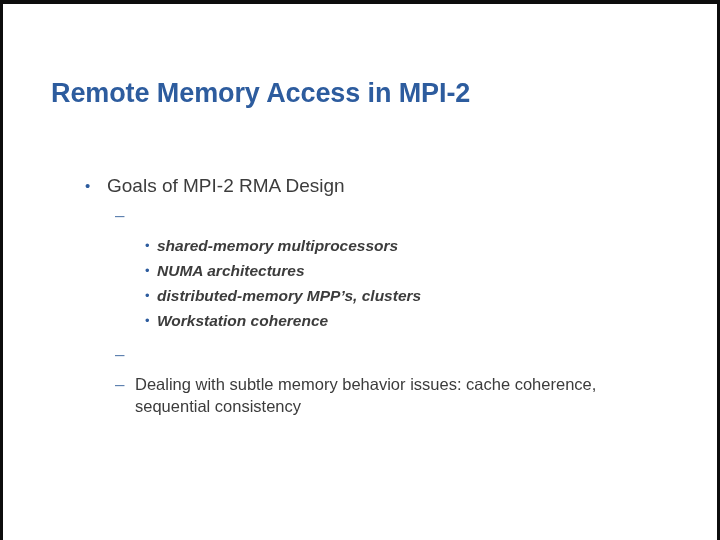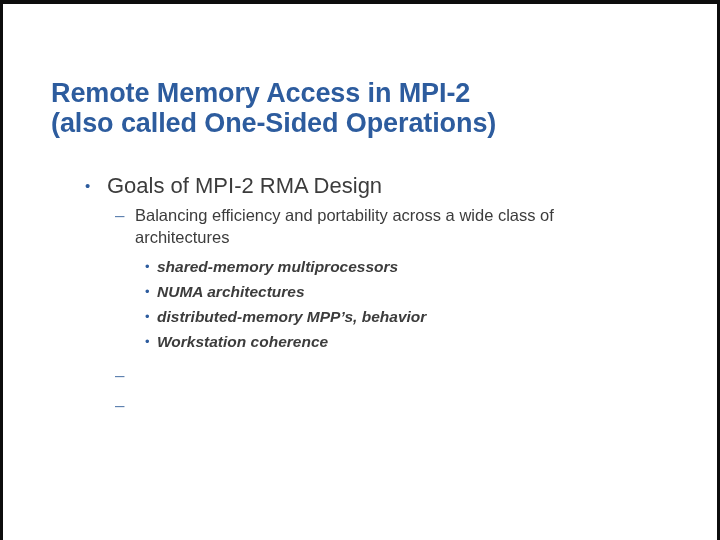--- a/index.html
+++ b/index.html
@@ -57,21 +57,21 @@
   .lvl1 {
     margin-left: 0px;
     margin-bottom: 6px;
   }
   .lvl1 .marker {
     width: 22px;
     font-size: 15px;
     line-height: 23px;
   }
   .lvl1 .btext {
-    font-size: 22px;
+    font-size: 19px;
     line-height: 23px;
   }
   
   .lvl2 {
     margin-left: 30px;
     margin-bottom: 3px;
   }
   .lvl2 .marker {
     width: 20px;
     font-size: 17px;
@@ -106,57 +106,56 @@
     margin-top: 7px;
   }
 </style>
 </head>
 <body>
 
 <div id="slide">
 
   <div class="title-block">
     <div class="title-line">Remote Memory Access in MPI-2</div>
-    <div class="title-line">(also called One-Sided Operations)</div>
   </div>
 
   <div class="body-block">
 
     <div class="bullet-row lvl1">
       <span class="marker">•</span>
       <span class="btext">Goals of MPI-2 RMA Design</span>
     </div>
 
     <div class="bullet-row lvl2 gap-small">
       <span class="marker">–</span>
-      <span class="btext">Balancing efficiency and portability across a wide class of architectures</span>
     </div>
 
     <div class="bullet-row lvl3 gap-small">
       <span class="marker">•</span>
       <span class="btext">shared-memory multiprocessors</span>
     </div>
 
     <div class="bullet-row lvl3">
       <span class="marker">•</span>
       <span class="btext">NUMA architectures</span>
     </div>
 
     <div class="bullet-row lvl3">
       <span class="marker">•</span>
-      <span class="btext">distributed-memory MPP’s, behavior</span>
+      <span class="btext">distributed-memory MPP’s, clusters</span>
     </div>
 
     <div class="bullet-row lvl3">
       <span class="marker">•</span>
       <span class="btext">Workstation coherence</span>
     </div>
 
     <div class="bullet-row lvl2 gap-before">
       <span class="marker">–</span>
     </div>
 
     <div class="bullet-row lvl2 gap-small">
       <span class="marker">–</span>
+      <span class="btext">Dealing with subtle memory behavior issues:  cache coherence, sequential consistency</span>
     </div>
 
   </div>
 </div>
 
 </body></html>

